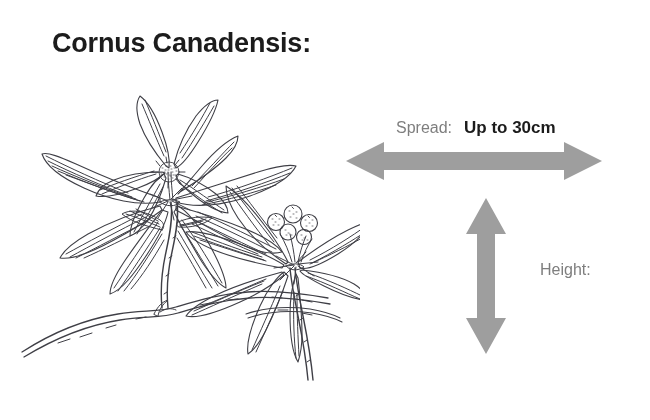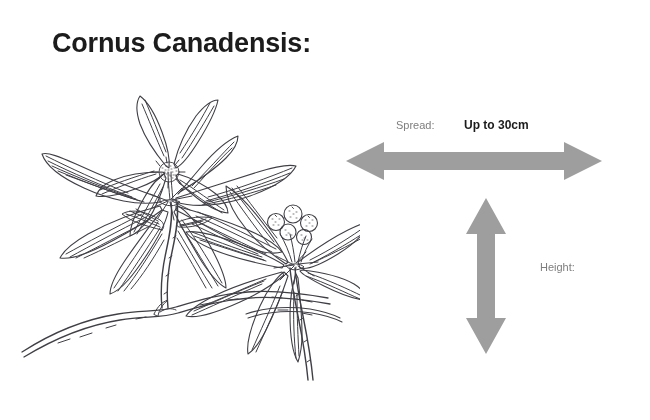--- a/index.html
+++ b/index.html
@@ -49,26 +49,26 @@
   #plant-illustration svg { display: block; }
 
   
   .lbl {
     position: absolute;
     white-space: nowrap;
     line-height: 1;
     font-family: "Liberation Sans", sans-serif;
   }
   .lbl-muted {
-    font-size: 11px;
+    font-size: 16px;
     font-weight: normal;
     color: #7e7e7e;
   }
   .lbl-strong {
-    font-size: 12px;
+    font-size: 17px;
     font-weight: bold;
     color: #1c1c1c;
   }
 
   #spread-label  { left: 396px; top: 120px; }
   #spread-value  { left: 464px; top: 119px; }
   #height-label  { left: 540px; top: 262px; }
   #height-value  { left: 532px; top: 288px; }
 
   

